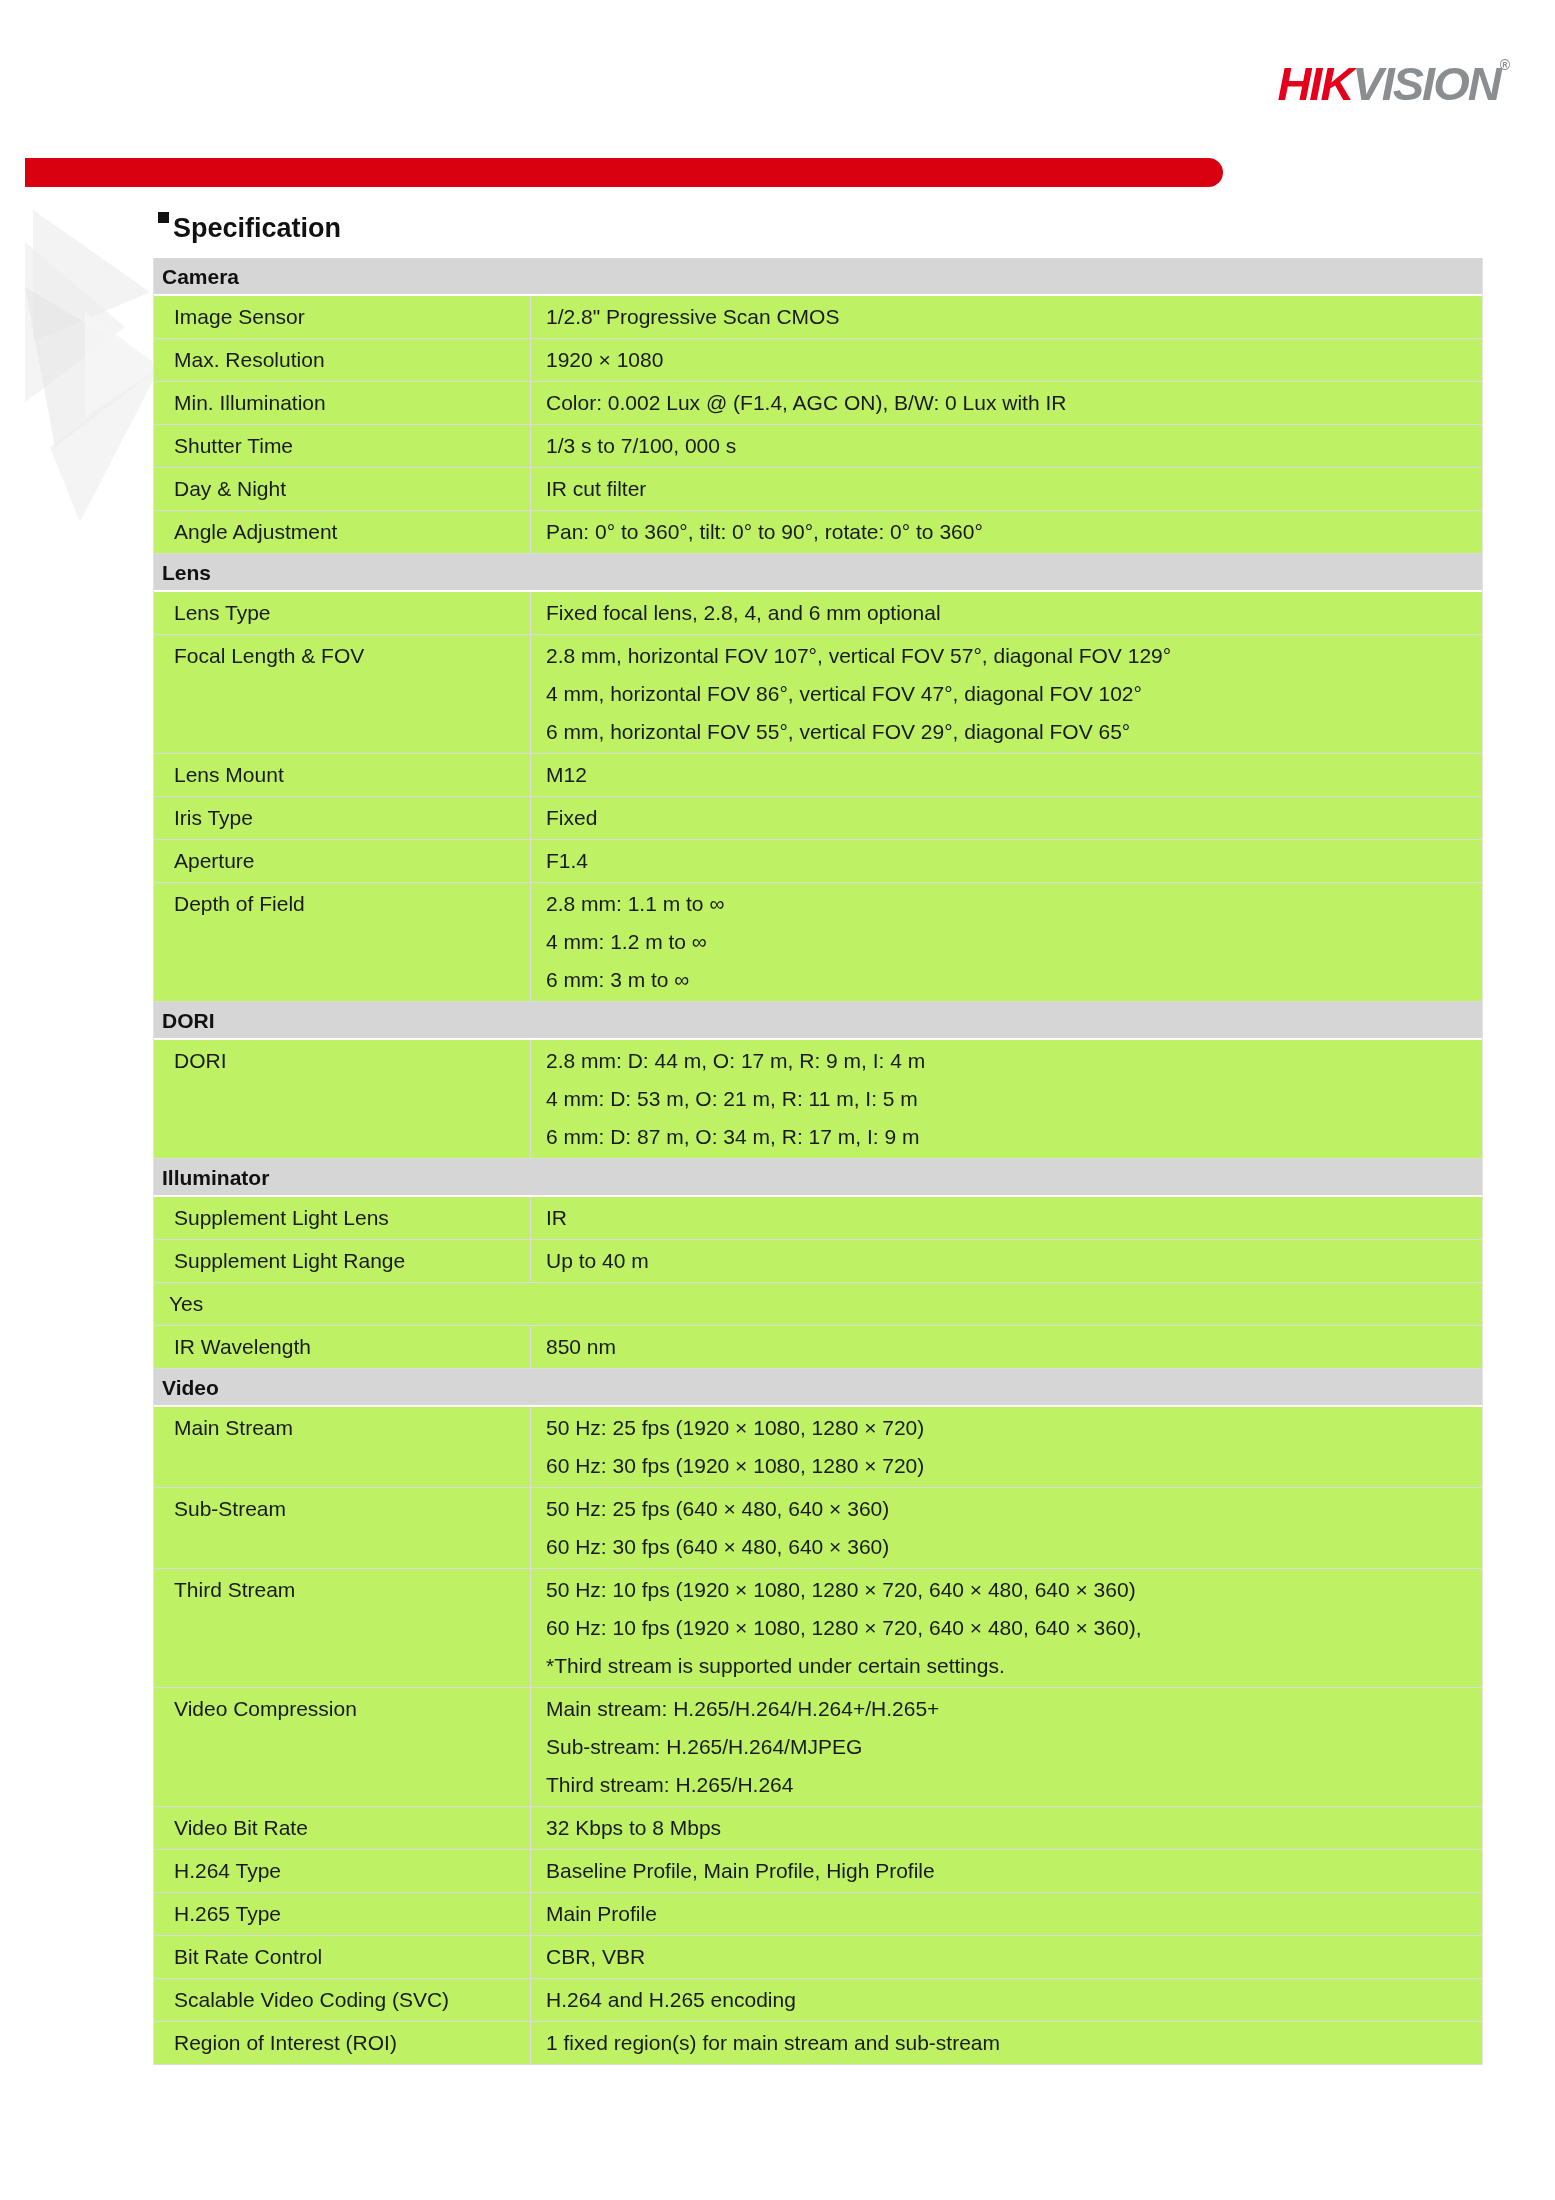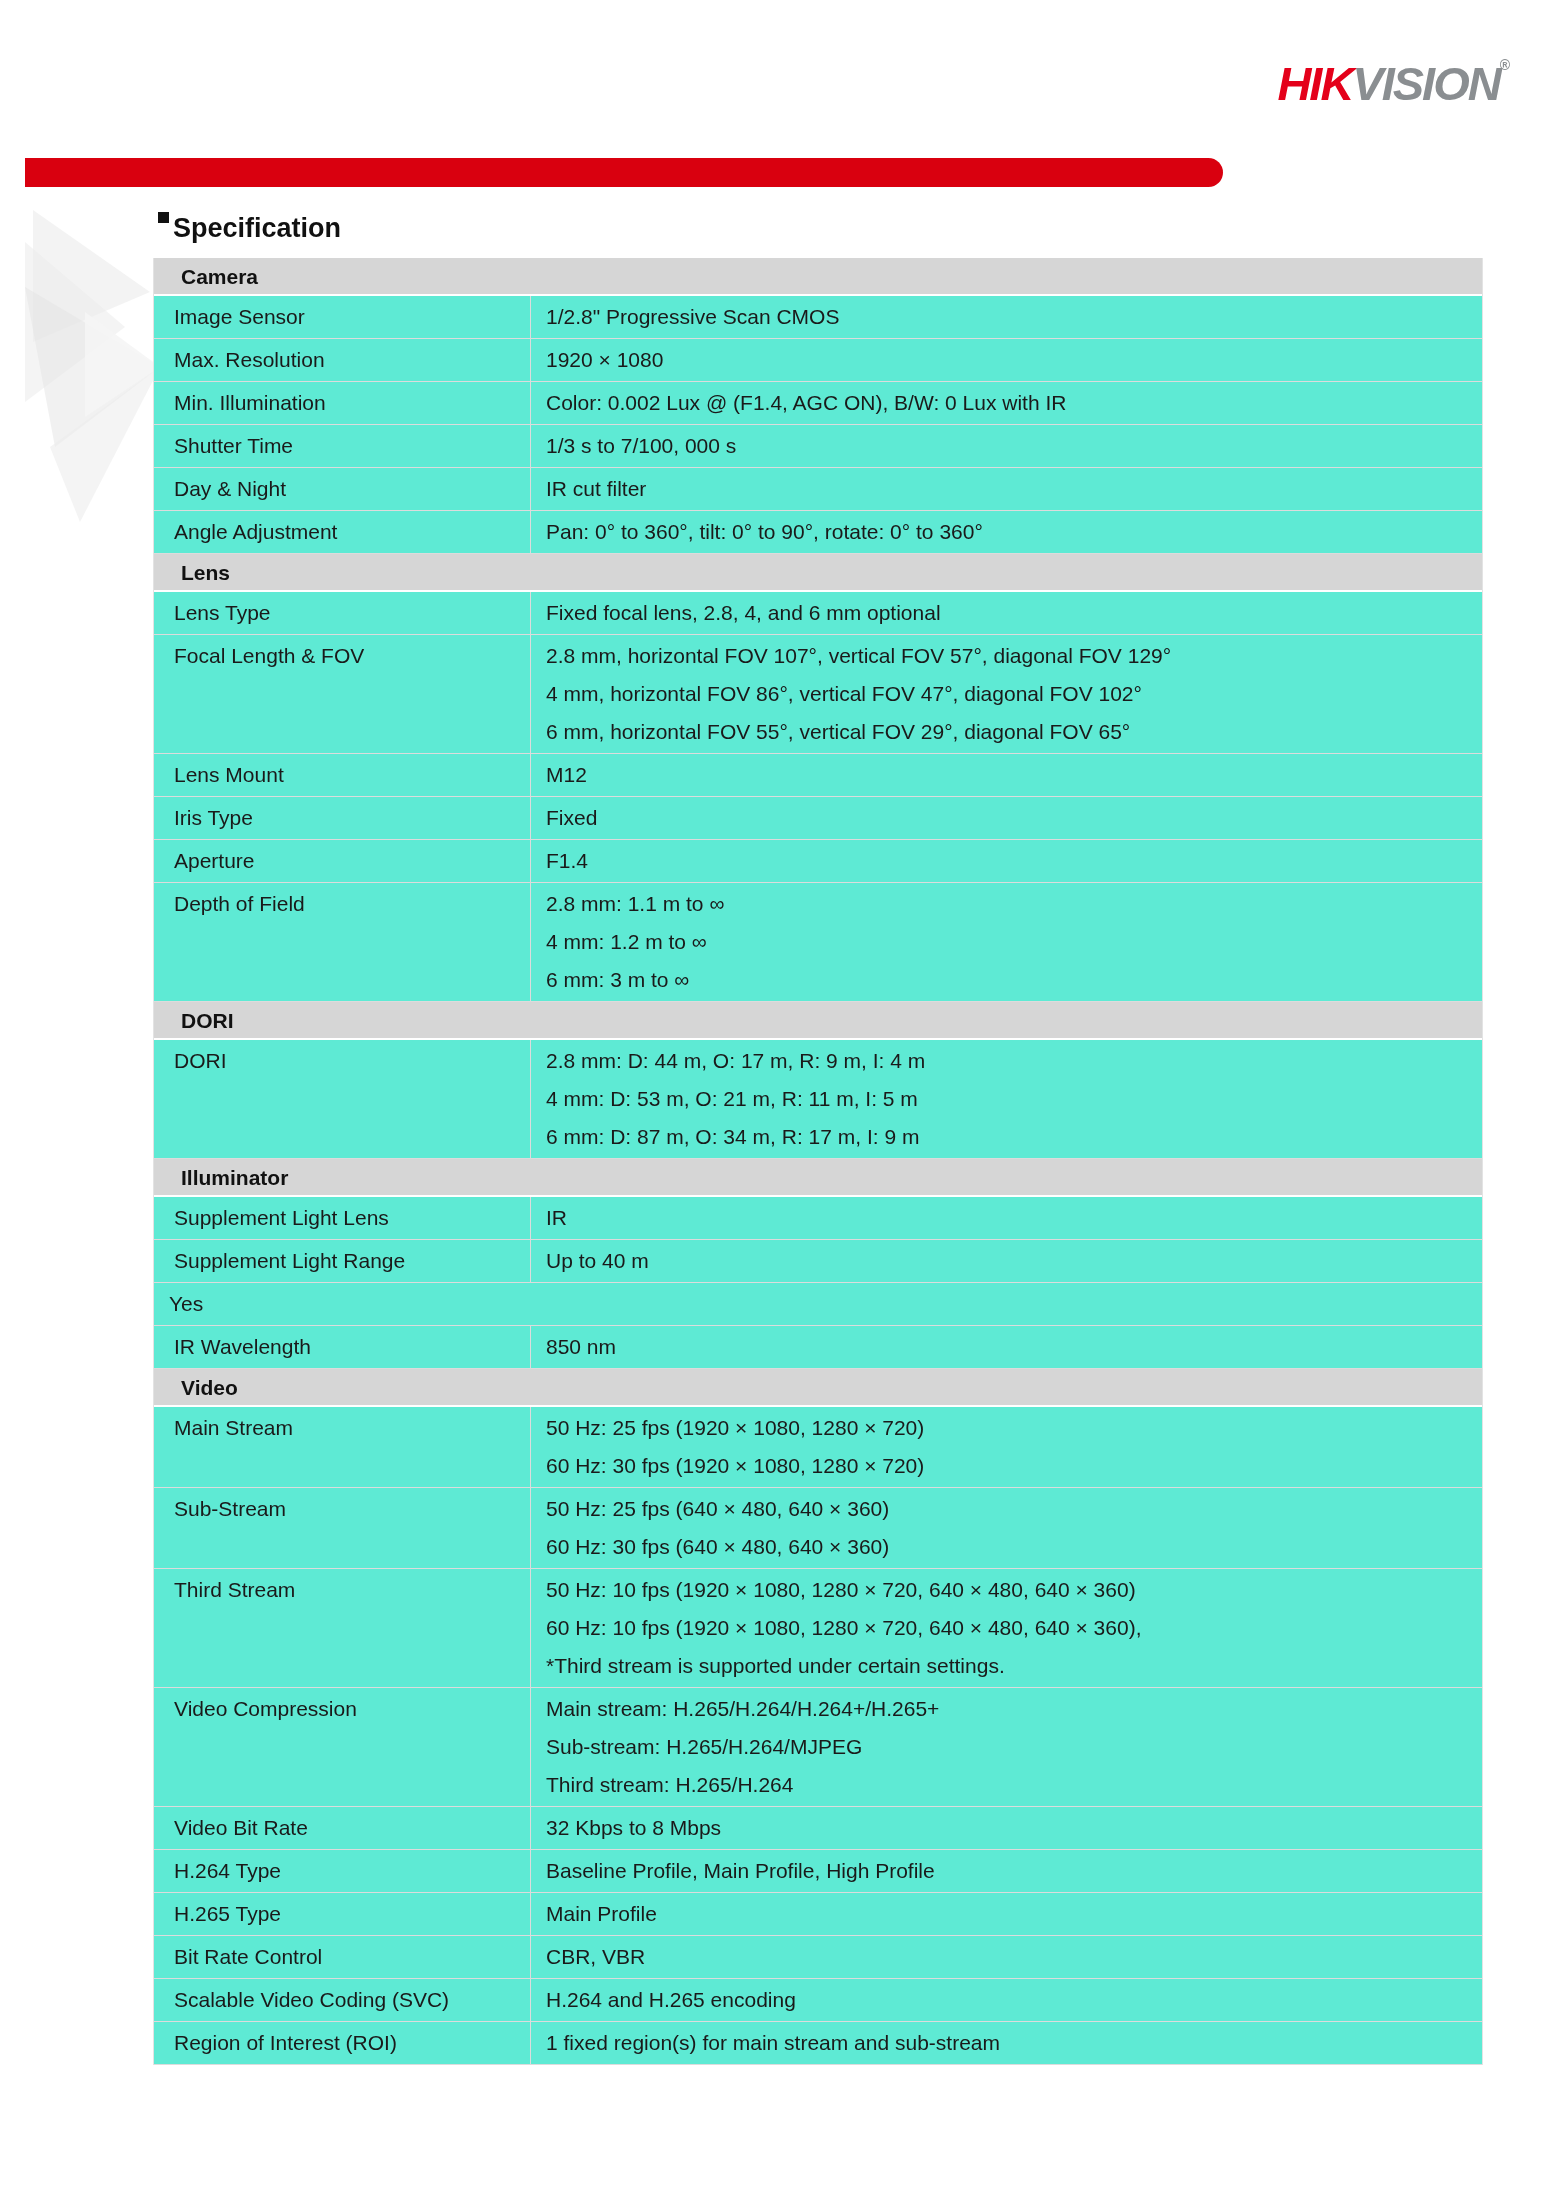--- a/index.html
+++ b/index.html
@@ -90,28 +90,28 @@
     width: 1330px;
     font-size: 21px;
     border-left: 1px solid #e3e3e3;
     border-right: 1px solid #e3e3e3;
   }
   .section-header {
     background: var(--section-bg, #d6d6d6);
     font-weight: bold;
     height: 38px;
     line-height: 38px;
-    padding-left: 27px;
+    padding-left: 8px;
     border-bottom: 2px solid #ffffff;
     color: #111;
   }
   .spec-row {
     display: flex;
     border-bottom: 1px solid var(--border, #dcdcdc);
-    background: #5eead4;
+    background: #bef264;
   }
   .cell { padding-top: 2px; padding-bottom: 2px; }
   .label-cell {
     width: 377px;
     flex: 0 0 auto;
     padding-left: 20px;
     border-right: 1px solid var(--border, #dcdcdc);
   }
   .value-cell {
     flex: 1 1 auto;

